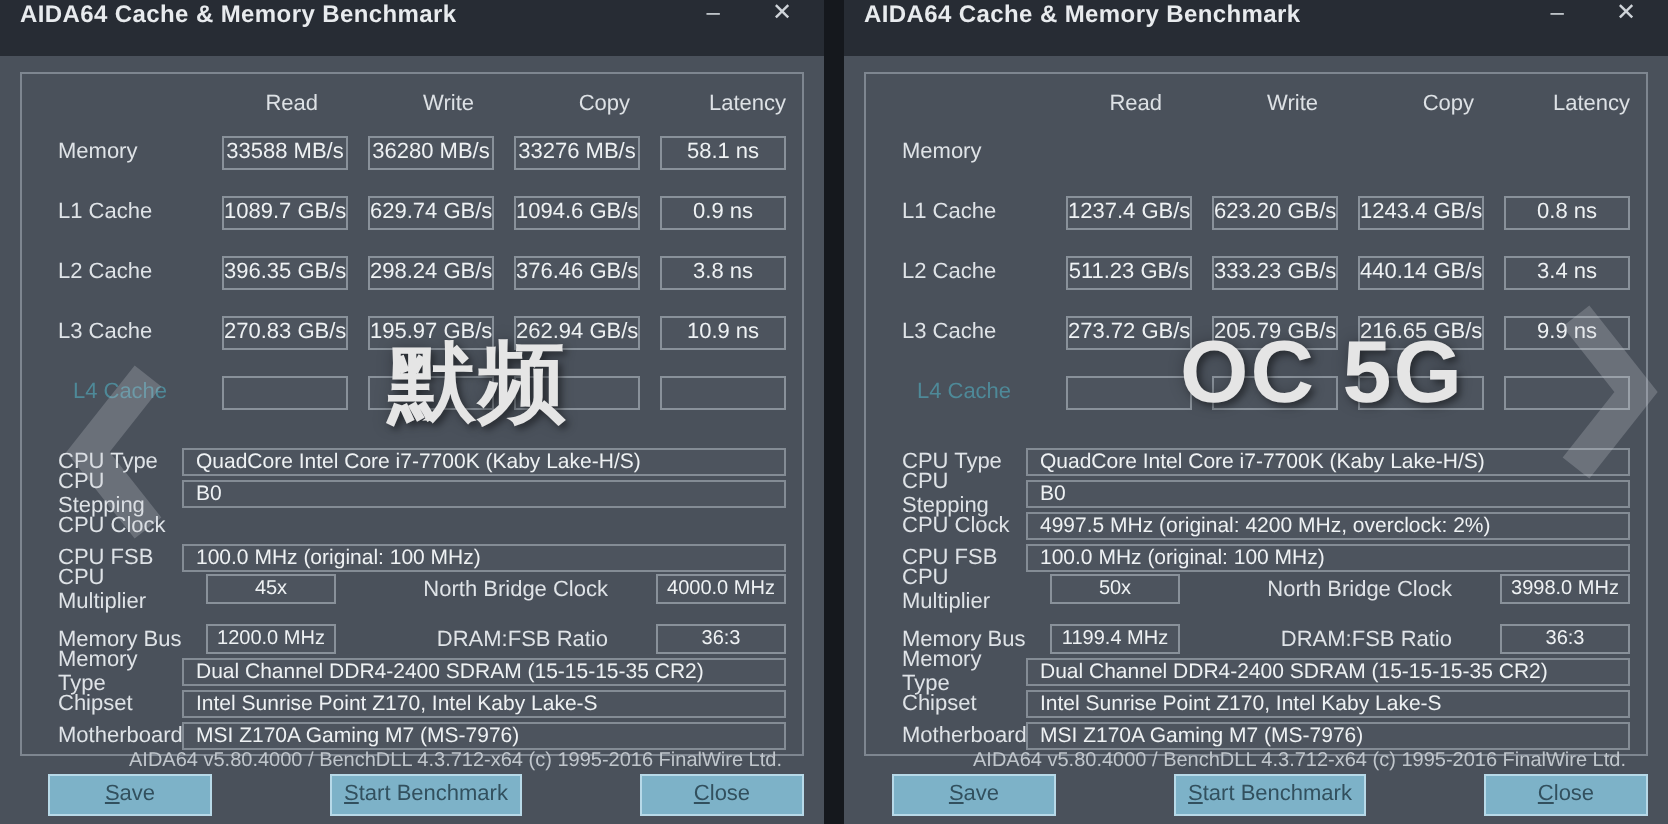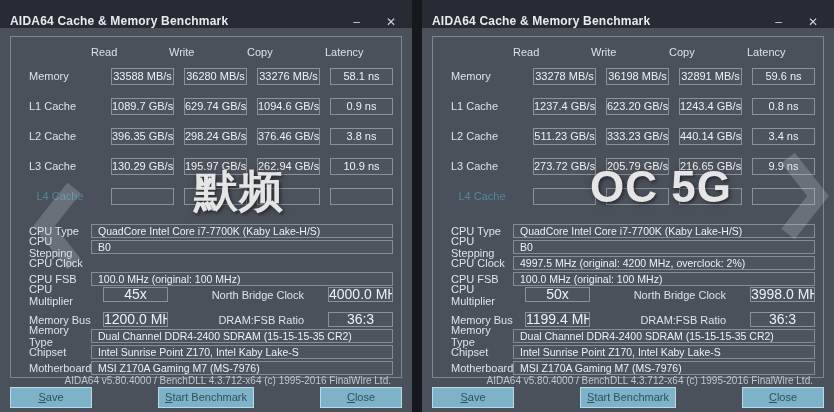--- a/index.html
+++ b/index.html
@@ -13,40 +13,40 @@
   }
   .window {
     width: 412px; height: 412px;
     display: flex; flex-direction: column;
     background: #4a515b;
     flex: none;
   }
   .titlebar {
     height: 28px; flex: none;
     background: #272c34;
-    display: flex; align-items: flex-end;
+    display: flex; align-items: flex-start;
     padding: 0 10px;
   }
   .title { color: #e8ebee; font-size: 12px; font-weight: bold; letter-spacing: .2px; }
   .tb-btns { margin-left: auto; display: flex; gap: 26px; padding-right: 6px; }
   .tb-btn { color: #cfd4d9; font-size: 12px; line-height: 12px; cursor: default; }
   .body { flex: 1; position: relative; background: #4a515b; }
   .panel {
     position: absolute; left: 10px; right: 10px; top: 8px; bottom: 34px;
     border: 1px solid rgba(170,178,188,.55);
     padding: 4px 8px 5px 18px;
     display: flex; flex-direction: column;
   }
   .row { display: flex; align-items: center; flex: none; }
   .label { width: 62px; flex: none; color: #dfe3e7; font-size: 11px; }
   .label.dim { color: #4e8998; text-align: center; }
   .cells { display: flex; flex: 1; gap: 10px; align-items: center; }
   .cells > * { flex: 1; min-width: 0; }
   .head { height: 18px; margin-top: 2px; }
-  .colhead { color: #dde1e5; font-size: 11px; text-align: left; }
+  .colhead { color: #dde1e5; font-size: 11px; text-align: right; }
   .bench-row { height: 30px; gap: 20px; }
   .box {
     border: 1px solid rgba(178,186,195,.6);
     background: rgba(255,255,255,.02);
     color: #eef1f3; font-size: 11px;
     height: 17px; line-height: 15px; text-align: center;
     white-space: nowrap; overflow: hidden;
   }
   .info-row { height: 15px; margin-top: 1px; }
   .ibox {
@@ -54,27 +54,27 @@
     border: 1px solid rgba(178,186,195,.55);
     background: rgba(255,255,255,.02);
     color: #eef1f3; font-size: 10.5px;
     height: 14px; line-height: 12px;
     padding: 0 6px; text-align: left;
     white-space: nowrap; overflow: hidden;
   }
   .gap-lg { height: 11px; flex: none; }
   .gap-md { height: 9px; flex: none; }
   .inline-label { flex: 2; text-align: right; color: #dfe3e7; font-size: 11px; padding-right: 2px; white-space: nowrap; }
-  .box.sm { height: 15px; line-height: 13px; font-size: 14px; margin-left: 12px; }
+  .box.sm { height: 15px; line-height: 13px; font-size: 10px; margin-left: 12px; }
   .footer {
     margin-top: auto; text-align: right;
     color: #c0c6cc; font-size: 10px; padding-right: 2px;
     white-space: nowrap;
   }
-  .btnrow { position: absolute; left: 10px; right: 10px; bottom: 4px; height: 21px; }
+  .btnrow { position: absolute; left: 24px; right: 10px; bottom: 4px; height: 21px; }
   .btn {
     position: absolute; top: 0; height: 21px;
     background: #7db2c8; border: 1px solid #b7d9e8;
     color: #32505e; font-size: 11px; line-height: 19px;
     text-align: center; display: inline-block; cursor: default;
     font-family: "Liberation Sans", sans-serif;
   }
   .btn::first-letter { text-decoration: underline; }
   .btn-save { left: 0; width: 82px; }
   .btn-start { left: 50%; transform: translateX(-50%); width: 96px; text-align: center; }
@@ -139,21 +139,21 @@
           <span class="box">396.35 GB/s</span>
           <span class="box">298.24 GB/s</span>
           <span class="box">376.46 GB/s</span>
           <span class="box">3.8 ns</span>
         </div>
       </div>
 
       <div class="row bench-row">
         <span class="label">L3 Cache</span>
         <div class="cells">
-          <span class="box">130.29 GB/s</span>
+          <span class="box">270.83 GB/s</span>
           <span class="box">195.97 GB/s</span>
           <span class="box">262.94 GB/s</span>
           <span class="box">10.9 ns</span>
         </div>
       </div>
 
       <div class="row bench-row">
         <span class="label dim">L4 Cache</span>
         <div class="cells">
           <span class="box"></span>
@@ -248,26 +248,20 @@
         <div class="cells">
           <span class="colhead">Read</span>
           <span class="colhead">Write</span>
           <span class="colhead">Copy</span>
           <span class="colhead">Latency</span>
         </div>
       </div>
 
       <div class="row bench-row">
         <span class="label">Memory</span>
-        <div class="cells">
-          <span class="box">33278 MB/s</span>
-          <span class="box">36198 MB/s</span>
-          <span class="box">32891 MB/s</span>
-          <span class="box">59.6 ns</span>
-        </div>
       </div>
 
       <div class="row bench-row">
         <span class="label">L1 Cache</span>
         <div class="cells">
           <span class="box">1237.4 GB/s</span>
           <span class="box">623.20 GB/s</span>
           <span class="box">1243.4 GB/s</span>
           <span class="box">0.8 ns</span>
         </div>

